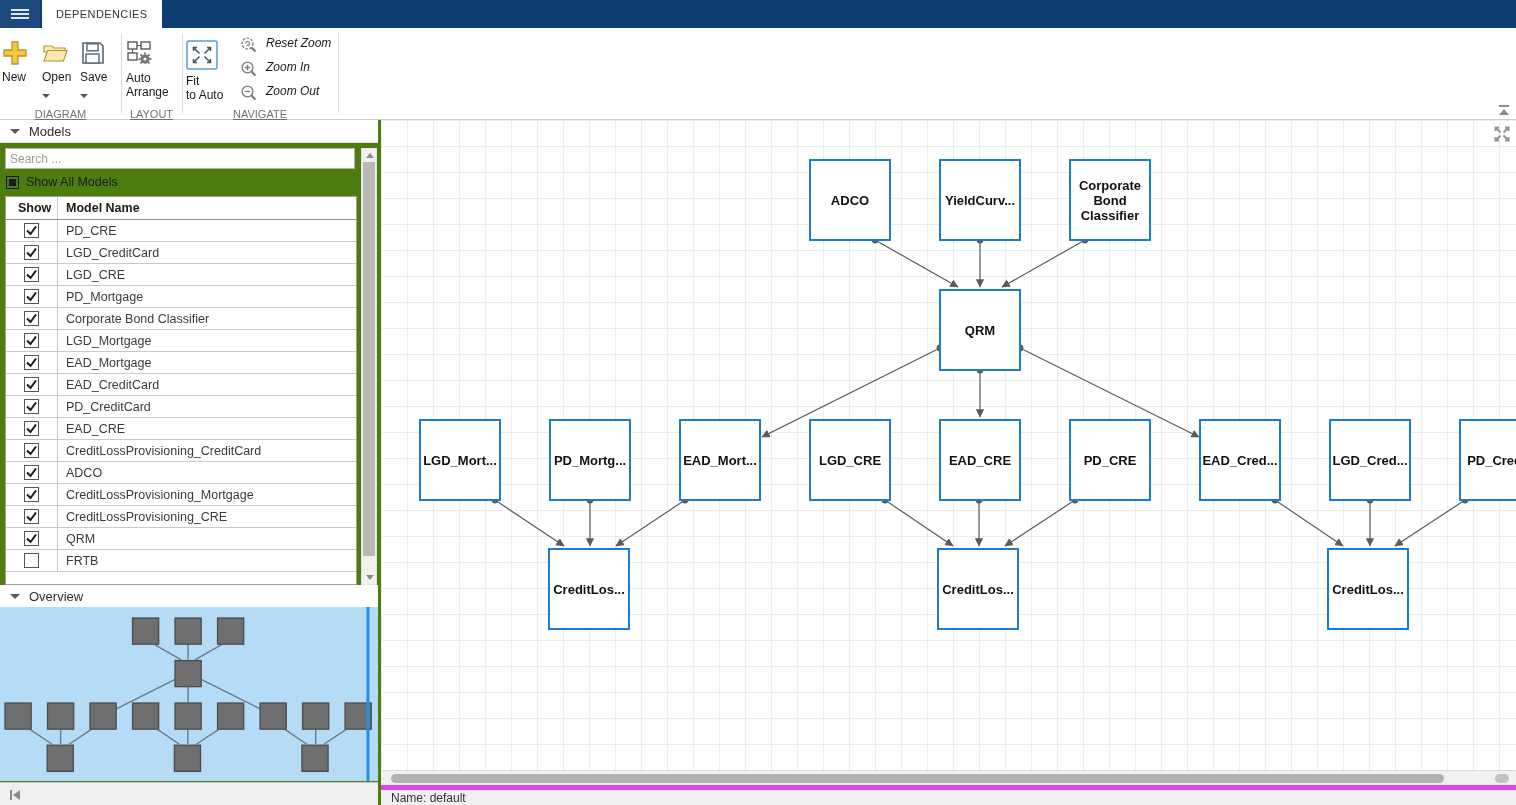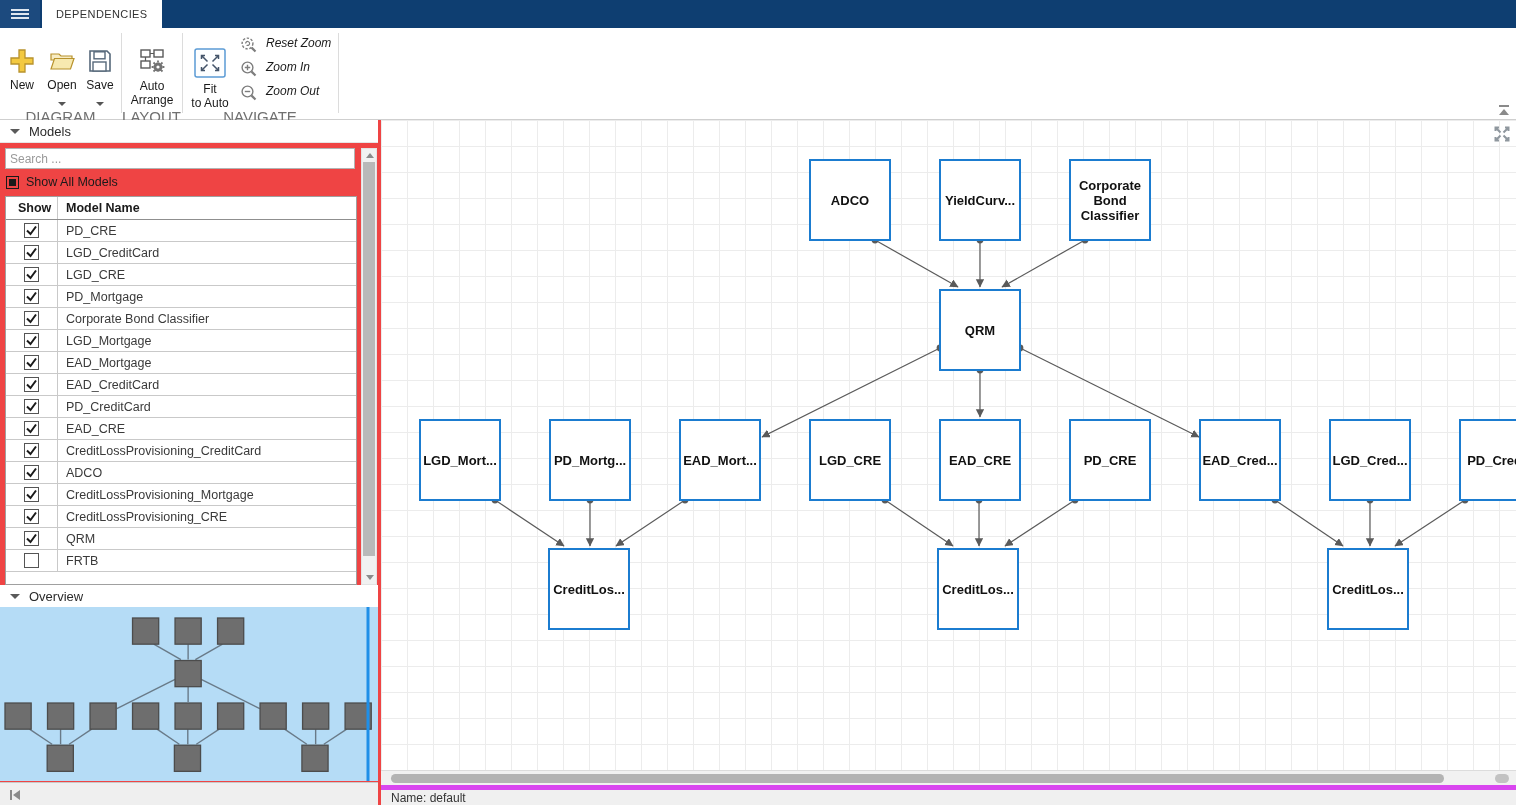--- a/index.html
+++ b/index.html
@@ -9,31 +9,31 @@
   .topbar{position:absolute;left:0;top:0;width:1516px;height:28px;background:#0e3e71;}
   .hamburger{position:absolute;left:0;top:0;width:40px;height:28px;background:#1c4a7e;cursor:pointer;}
   .hamburger i{position:absolute;left:11px;width:18px;height:2px;background:#dfe6ef;}
   .hamburger i:nth-child(1){top:9px}.hamburger i:nth-child(2){top:13px}.hamburger i:nth-child(3){top:17px}
   .tab{position:absolute;left:42px;top:0;height:28px;padding:0 14px;background:#fff;display:flex;align-items:center;
        font-size:11px;letter-spacing:.4px;color:#333;}
 
   
   .toolstrip{position:absolute;left:0;top:28px;width:1516px;height:92px;background:#fff;border-bottom:1px solid #cfcfcf;box-sizing:border-box;}
   .sep{position:absolute;top:5px;height:80px;width:1px;background:#dcdcdc;}
-  .seclabel{position:absolute;top:80px;height:14px;font-size:15px;color:#707070;text-align:center;}
-  .tbtn{position:absolute;top:20px;width:40px;text-align:center;cursor:pointer;}
+  .seclabel{position:absolute;top:80px;height:14px;font-size:11px;color:#707070;text-align:center;text-decoration:underline;}
+  .tbtn{position:absolute;top:12px;width:40px;text-align:left;cursor:pointer;}
   .tbtn .ticon{display:inline-block;}
   .tlabel{display:block;font-size:12px;color:#1a1a1a;line-height:14px;}
   .caret{display:inline-block;width:0;height:0;border-left:4px solid transparent;border-right:4px solid transparent;border-top:4px solid #555;margin-top:3px;}
   .listbtn{position:absolute;left:240px;height:20px;display:flex;align-items:flex-start;cursor:pointer;font-style:italic;}
   .listbtn .tlabel{margin-left:8px;white-space:nowrap;}
   .minimize{position:absolute;left:1496px;top:76px;cursor:pointer;}
 
   
-  .leftpanel{position:absolute;left:0;top:120px;width:399px;height:685px;background:#ef4444;border-right:2px solid #9b9b9b;box-sizing:border-box;}
+  .leftpanel{position:absolute;left:0;top:120px;width:399px;height:685px;background:#4d7c0f;border-right:2px solid #9b9b9b;box-sizing:border-box;}
   .sechead{position:absolute;left:0;width:378px;height:22px;background:#fff;display:flex;align-items:center;border-bottom:1px solid #e6e6e6;cursor:pointer;}
   .tri{width:0;height:0;border-left:5px solid transparent;border-right:5px solid transparent;border-top:5px solid #5a5a5a;margin:0 9px 0 10px;}
   .sechead span{font-size:13px;color:#2b2b2b;}
   .search{position:absolute;left:5px;top:28px;width:340px;height:19px;border:1px solid #b3b3b3;font-size:12px;padding:0 4px;color:#333;outline:none;font-family:inherit;}
   .search::placeholder{color:#9a9a9a;}
   .showall{position:absolute;left:6px;top:54px;height:16px;display:flex;align-items:center;cursor:pointer;}
   .showall .box{width:11px;height:11px;border:1px solid #1a1a1a;margin-right:7px;display:flex;align-items:center;justify-content:center;}
   .showall .box i{width:7px;height:7px;background:#1a1a1a;}
   .showall span{font-size:12.5px;color:#1a1a1a;}
   .mtable{position:absolute;left:5px;top:76px;width:352px;height:389px;border:1px solid #a0a0a0;box-sizing:border-box;overflow:hidden;background:#fff;}

